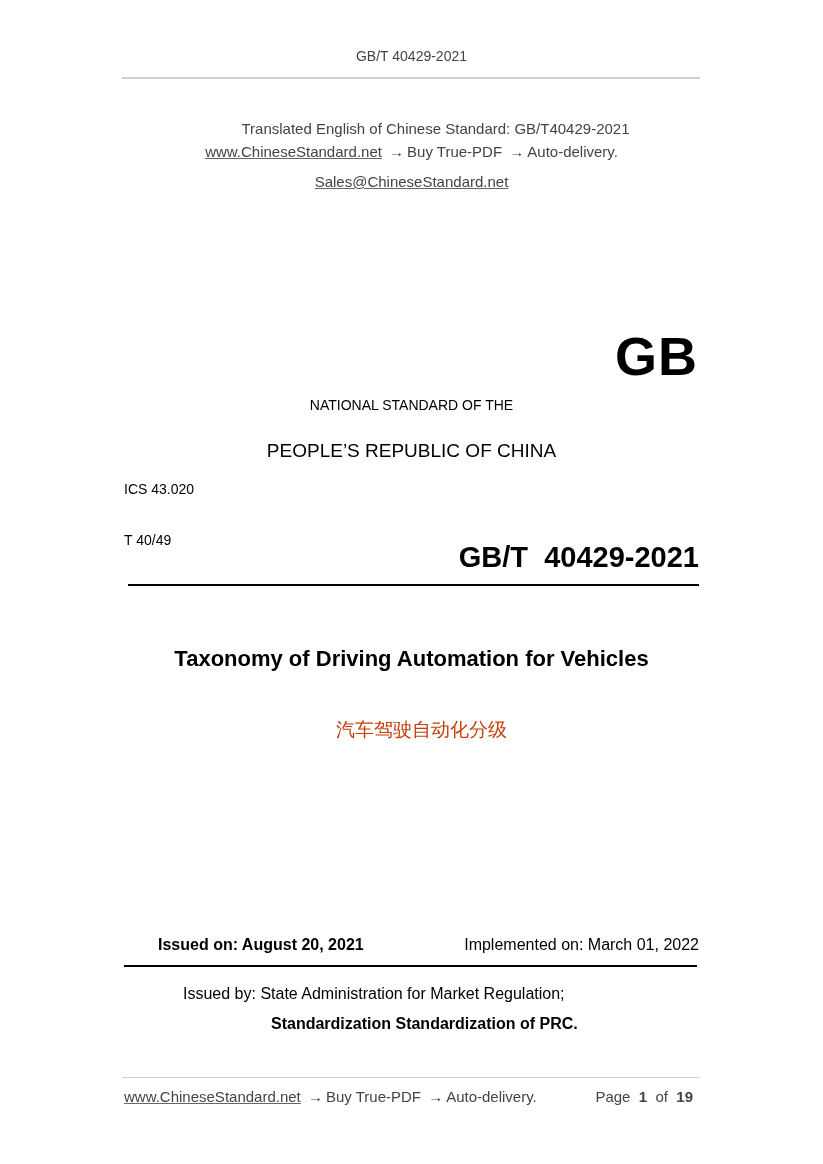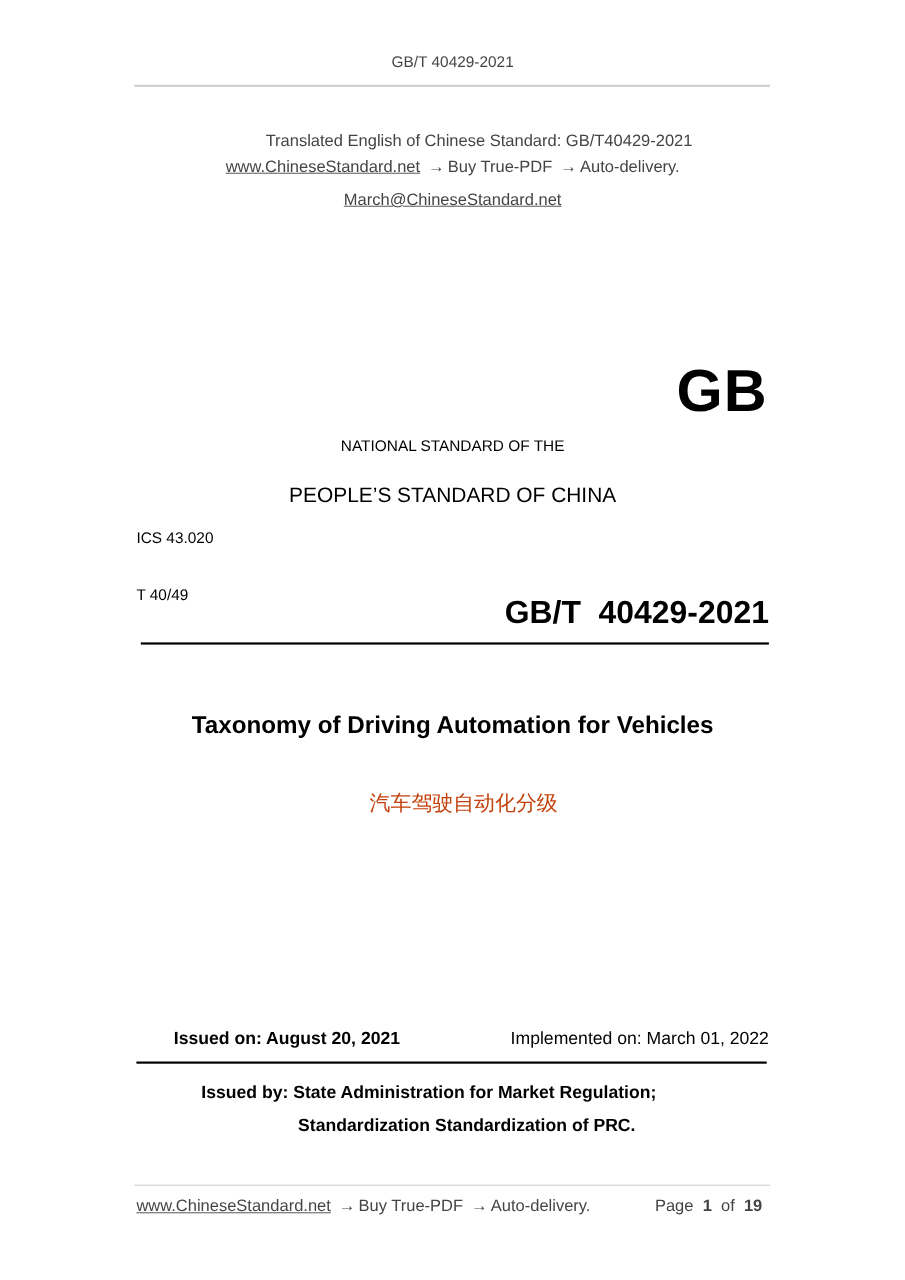--- a/index.html
+++ b/index.html
@@ -32,48 +32,48 @@
   .std-code { top: 541px; right: 124px; font-size: 29px; font-weight: bold; white-space: pre; }
   .std-rule { top: 584px; left: 128px; width: 571px; height: 2px; background: #000; }
 
   .title-en { top: 646px; font-size: 22px; font-weight: bold; }
   .title-zh { top: 717px; font-size: 19px; color: #c2410c; font-family: "DejaVu Sans", sans-serif; margin-left: 10px; }
 
   .issued-on { top: 936px; left: 124px; font-size: 16px; font-weight: bold; margin-left: 34px; }
   .impl-on { top: 936px; right: 124px; font-size: 16px; font-weight: normal; }
   .date-rule { top: 965px; left: 124px; width: 573px; height: 2px; background: #000; }
 
-  .issued-by-1 { top: 985px; left: 183px; font-size: 16px; font-weight: bold; }
+  .issued-by-1 { top: 985px; left: 183px; font-size: 16px; font-weight: normal; }
   .issued-by-2 { top: 1015px; left: 271px; font-size: 16px; font-weight: bold; }
 
   .ftr-rule { top: 1077px; left: 122px; width: 578px; height: 1px; background: #cfcfcf; }
   .footer-left { top: 1088px; left: 124px; font-size: 15px; color: #444; }
   .footer-right { top: 1088px; right: 130px; font-size: 15px; color: #444; }
   .footer-right b { color: #444; }
 </style>
 </head>
 <body>
 
 <div class="abs center-text running-header">GB/T 40429-2021</div>
 <div class="abs hdr-rule"></div>
 
 <div class="abs center-text promo promo-1">Translated English of Chinese Standard: GB/T40429-2021</div>
 <div class="abs center-text promo promo-2">
   <a class="link">www.ChineseStandard.net</a>
   <span class="arrow">→</span><span>Buy True-PDF</span>
   <span class="arrow">→</span><span>Auto-delivery.</span>
 </div>
 <div class="abs center-text promo promo-3">
-  <a class="link">March@ChineseStandard.net</a>
+  <a class="link">Sales@ChineseStandard.net</a>
 </div>
 
 <div class="abs gb-mark">GB</div>
 
 <div class="abs center-text nat1">NATIONAL STANDARD OF THE</div>
-<div class="abs center-text nat2">PEOPLE’S STANDARD OF CHINA</div>
+<div class="abs center-text nat2">PEOPLE’S REPUBLIC OF CHINA</div>
 
 <div class="abs ics">ICS 43.020</div>
 <div class="abs ccs">T 40/49</div>
 
 <div class="abs std-code">GB/T  40429-2021</div>
 <div class="abs std-rule"></div>
 
 <div class="abs center-text title-en">Taxonomy of Driving Automation for Vehicles</div>
 <div class="abs center-text title-zh">汽车驾驶自动化分级</div>
 

